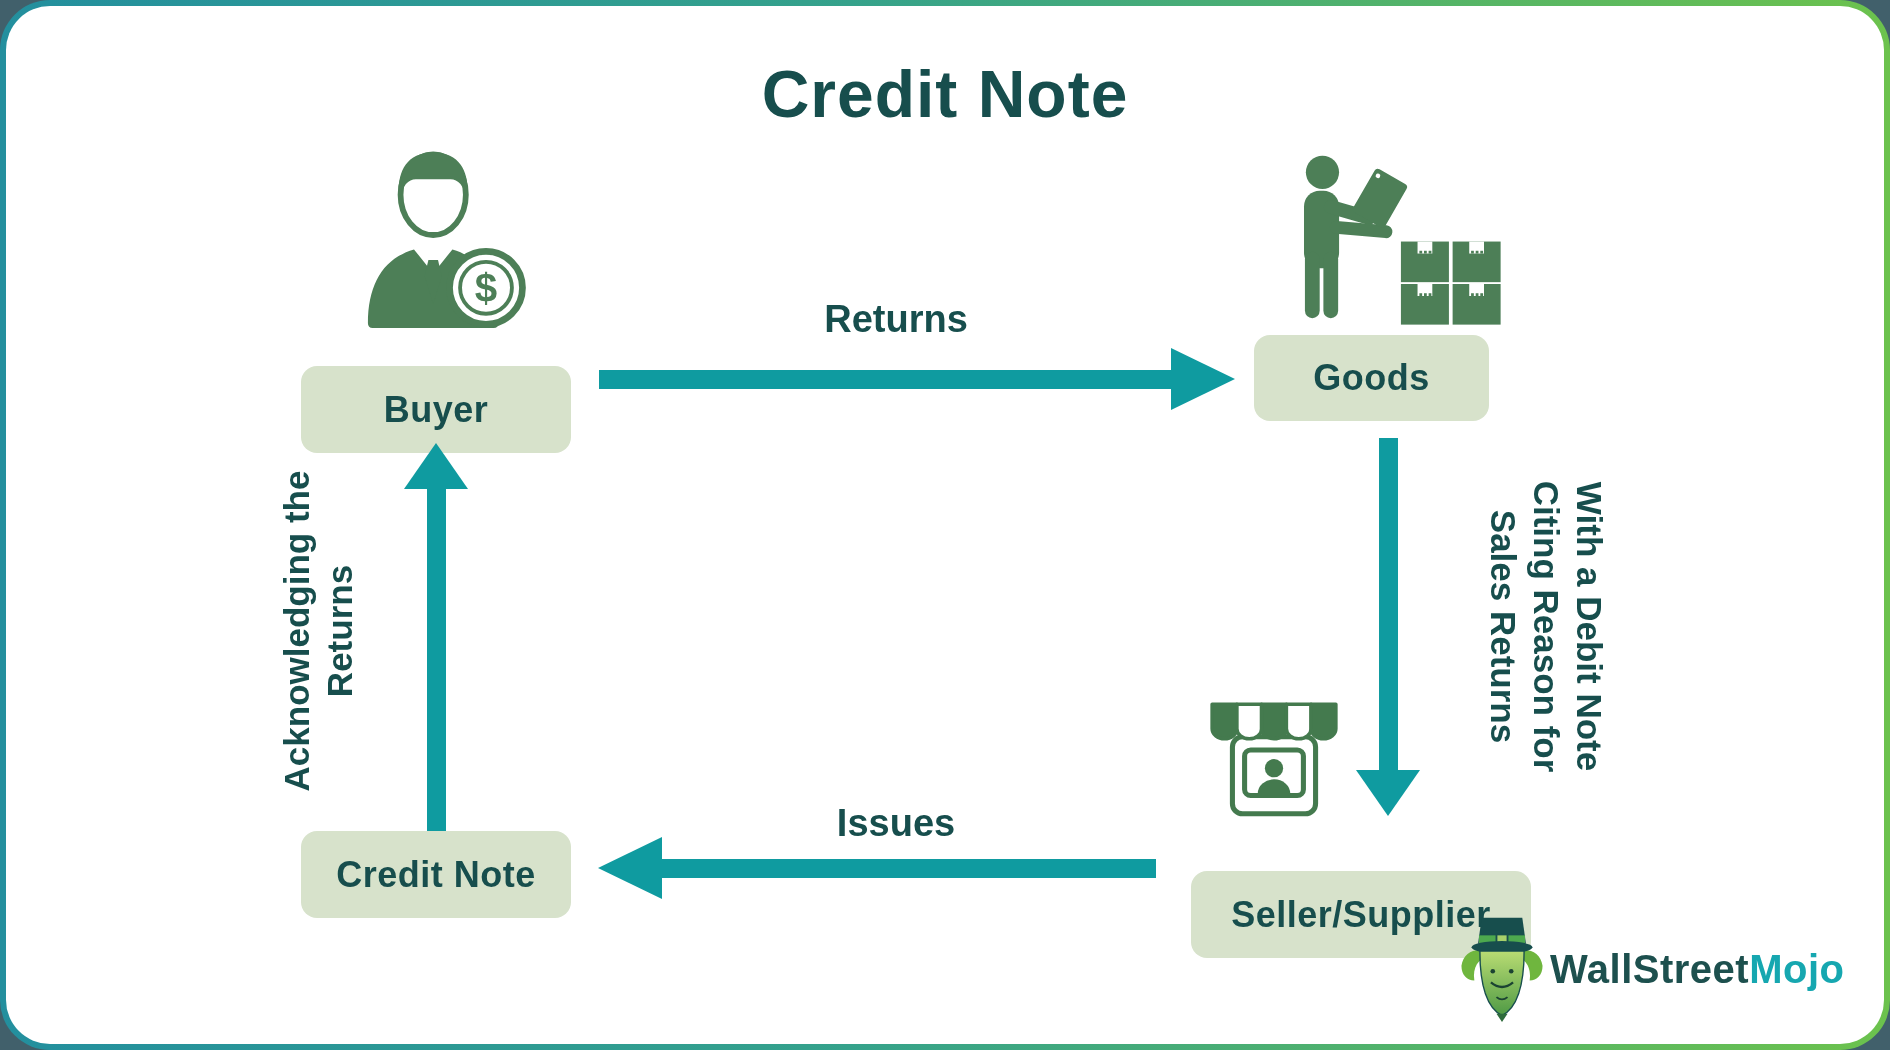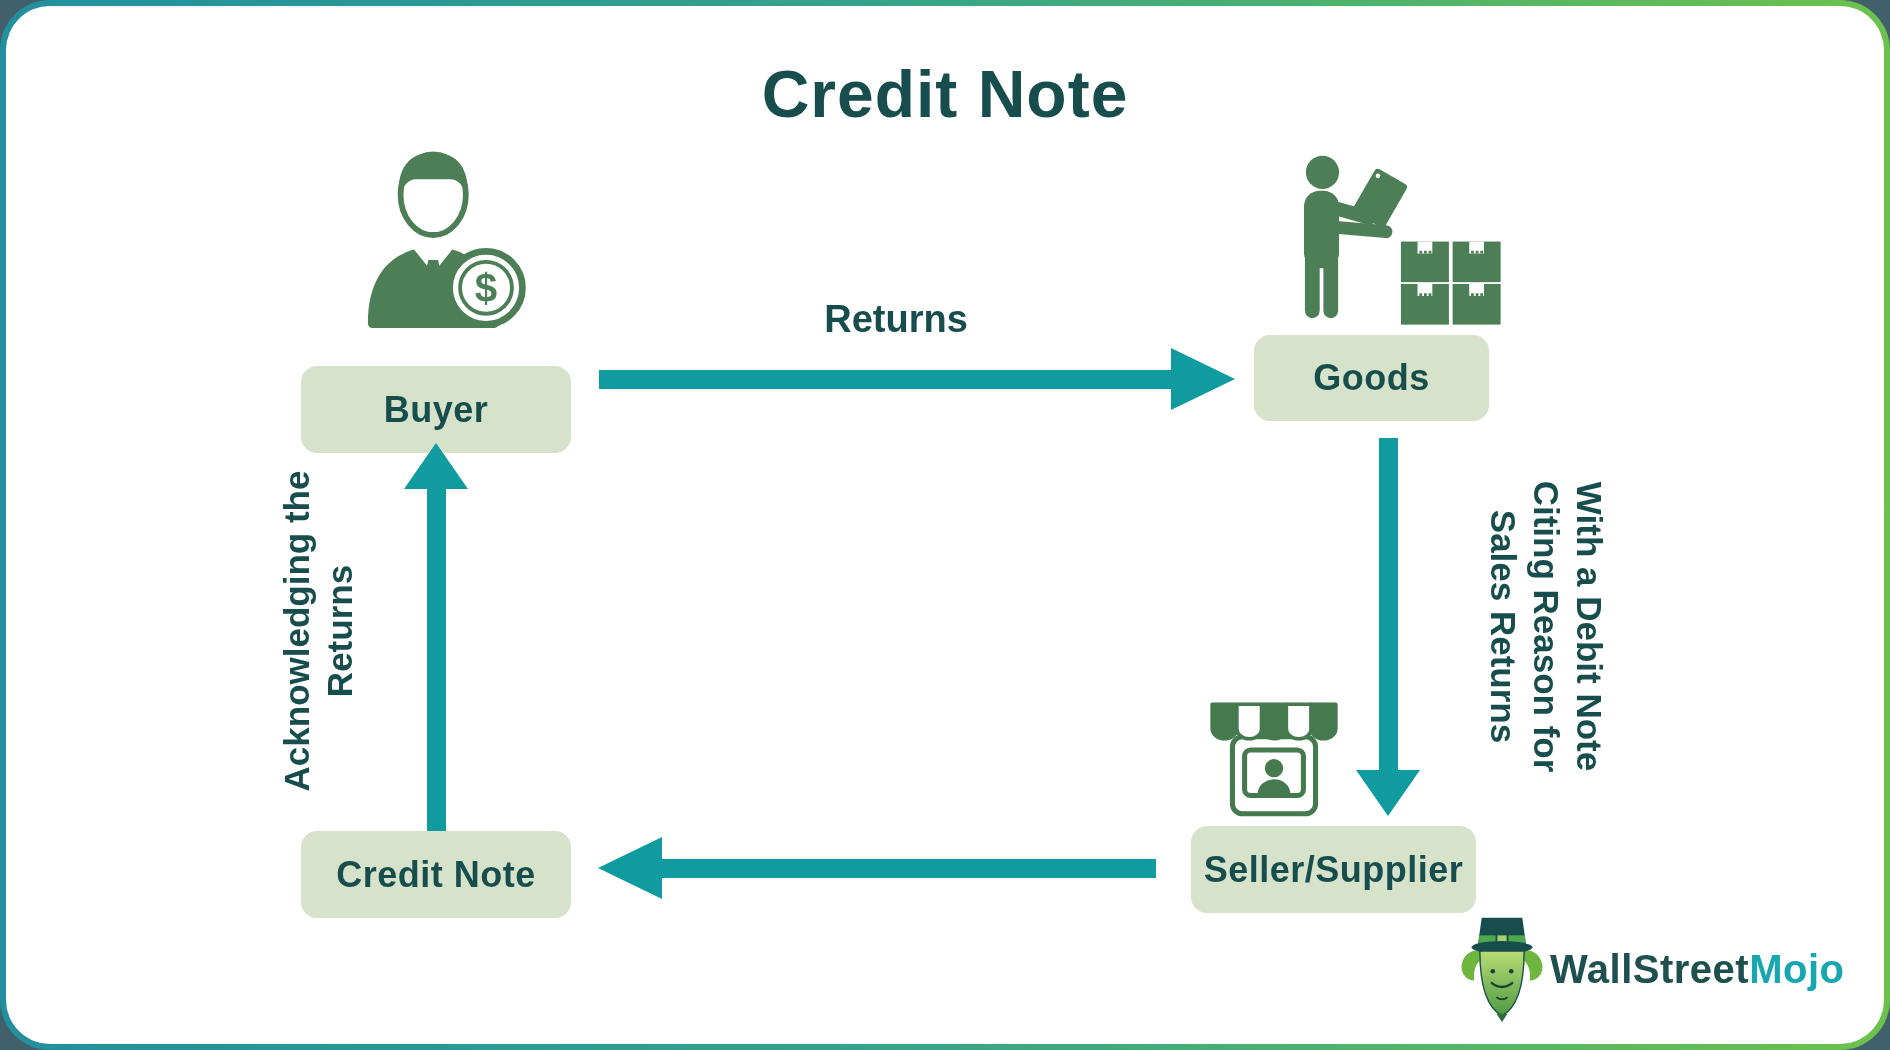--- a/index.html
+++ b/index.html
@@ -28,21 +28,21 @@
   }
 
   .node {
     position:absolute; background:#d7e2cb; border-radius:16px;
     display:flex; align-items:center; justify-content:center;
     font-size:36px; font-weight:bold; color:#174e4d; letter-spacing:0.5px;
   }
   .node-buyer  { left:295px;  top:330px; width:270px; height:87px;margin-top:30px; }
   .node-goods  { left:1248px; top:329px; width:235px; height:86px; }
   .node-credit { left:295px;  top:825px; width:270px; height:87px; }
-  .node-seller { left:1185px; top:820px; width:285px; height:87px; }
+  .node-seller { left:1185px; top:865px; width:340px; height:87px; }
 
   .icon { position:absolute; }
   .buyer-icon  { left:328px;  top:133px; width:208px; height:192px; }
   .goods-icon  { left:1278px; top:146px; width:220px; height:180px; }
   .store-icon  { left:1196px; top:680px; width:144px; height:135px; }
 
   .shaft { position:absolute; background:#0f9ba0; }
   .head  { position:absolute; width:0; height:0; }
 
   .shaft-right { left:593px;  top:364px; width:572px; height:19px; }
@@ -181,20 +181,21 @@
       <div>
         <div class="shaft shaft-left"></div>
         <div class="head head-left"></div>
       </div>
       <div>
         <div class="shaft shaft-up"></div>
         <div class="head head-up"></div>
       </div>
 
       <div class="edge-label label-returns">Returns</div>
+      <div class="edge-label label-issues">Issues</div>
 
       <div class="rot-label rot-left">
         <div>Acknowledging the</div>
         <div>Returns</div>
       </div>
 
       <div class="rot-label rot-right">
         <div>With a Debit Note</div>
         <div>Citing Reason for</div>
         <div>Sales Returns</div>

